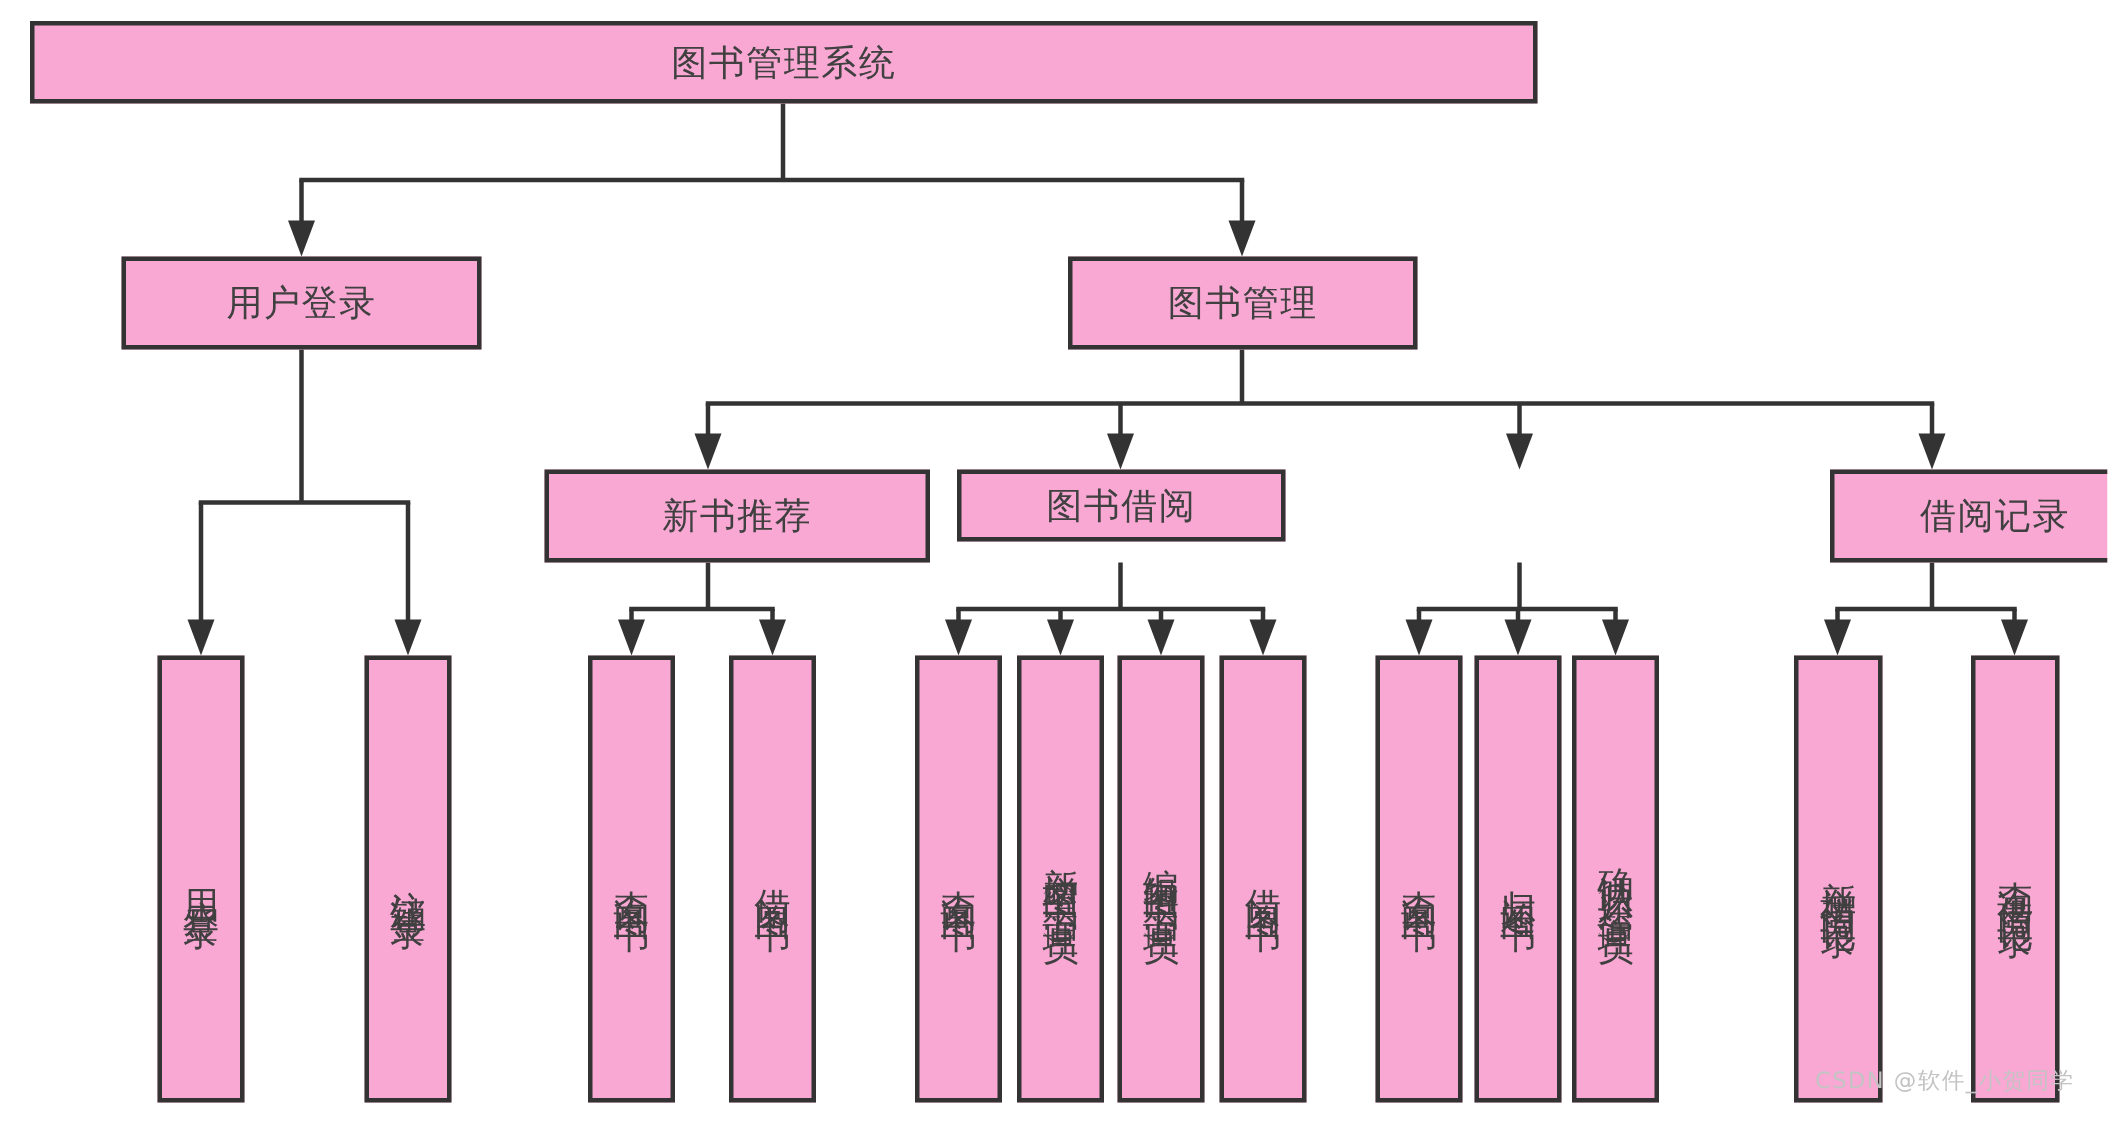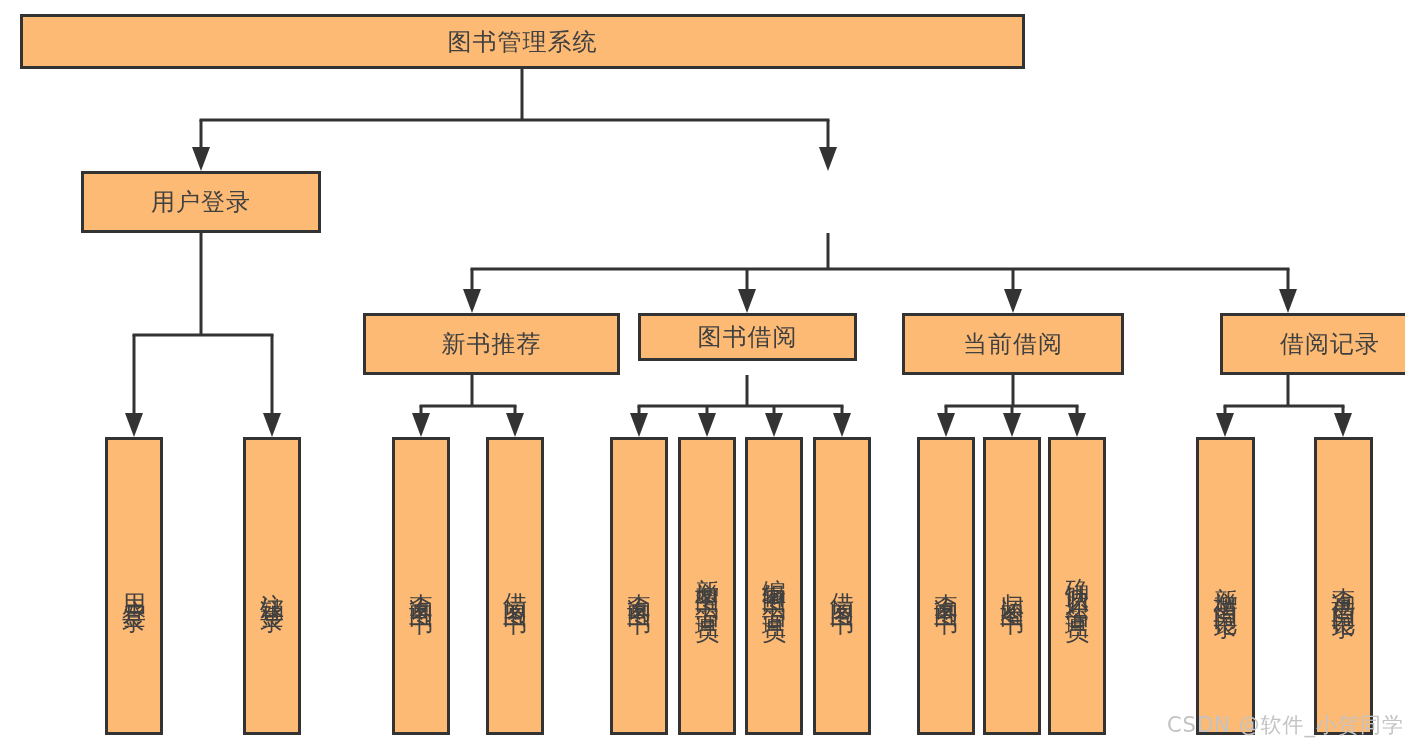--- a/index.html
+++ b/index.html
@@ -28,44 +28,44 @@
   }
   .wires line.rail {
     stroke-linecap: square;
   }
   .wires polygon {
     fill: var(--line, #333333);
   }
   .node {
     position: absolute;
     box-sizing: border-box;
-    background: #fdba74;
+    background: #f9a8d4;
     border: 3px solid var(--line, #333333);
     display: flex;
     align-items: center;
     justify-content: center;
     color: var(--text, #404040);
     font-size: 24px;
     line-height: 1;
   }
   .node.h span {
     white-space: nowrap;
     letter-spacing: 1px;
   }
   .node.v span {
     writing-mode: vertical-rl;
     text-orientation: mixed;
     letter-spacing: 6px;
     white-space: nowrap;
   }
   .watermark {
     position: absolute;
-    right: 1px;
+    right: 22px;
     top: 711px;
-    font-size: 21px;
+    font-size: 15px;
     letter-spacing: 1px;
     color: var(--wm, #c3c3c3);
     white-space: nowrap;
   }
 </style>
 </head>
 <body>
 
 <div class="canvas">
 
@@ -145,30 +145,30 @@
     </g>
   </svg>
 
   <div class="node h" style="left:20px;top:14px;width:1005px;height:55px">
     <span>图书管理系统</span>
   </div>
 
   <div class="node h" style="left:81px;top:171px;width:240px;height:62px">
     <span>用户登录</span>
   </div>
+  <div class="node h" style="left:712px;top:171px;width:233px;height:62px">
+    <span>图书管理</span>
+  </div>
 
   <div class="node h" style="left:363px;top:313px;width:257px;height:62px">
     <span>新书推荐</span>
   </div>
   <div class="node h" style="left:638px;top:313px;width:219px;height:48px">
     <span>图书借阅</span>
   </div>
-  <div class="node h" style="left:902px;top:313px;width:222px;height:62px">
-    <span>当前借阅</span>
-  </div>
   <div class="node h" style="left:1220px;top:313px;width:220px;height:62px">
     <span>借阅记录</span>
   </div>
 
   <div class="node v" style="left:105px;top:437px;width:58px;height:298px">
     <span>用户登录</span>
   </div>
   <div class="node v" style="left:243px;top:437px;width:58px;height:298px">
     <span>注销登录</span>
   </div>

